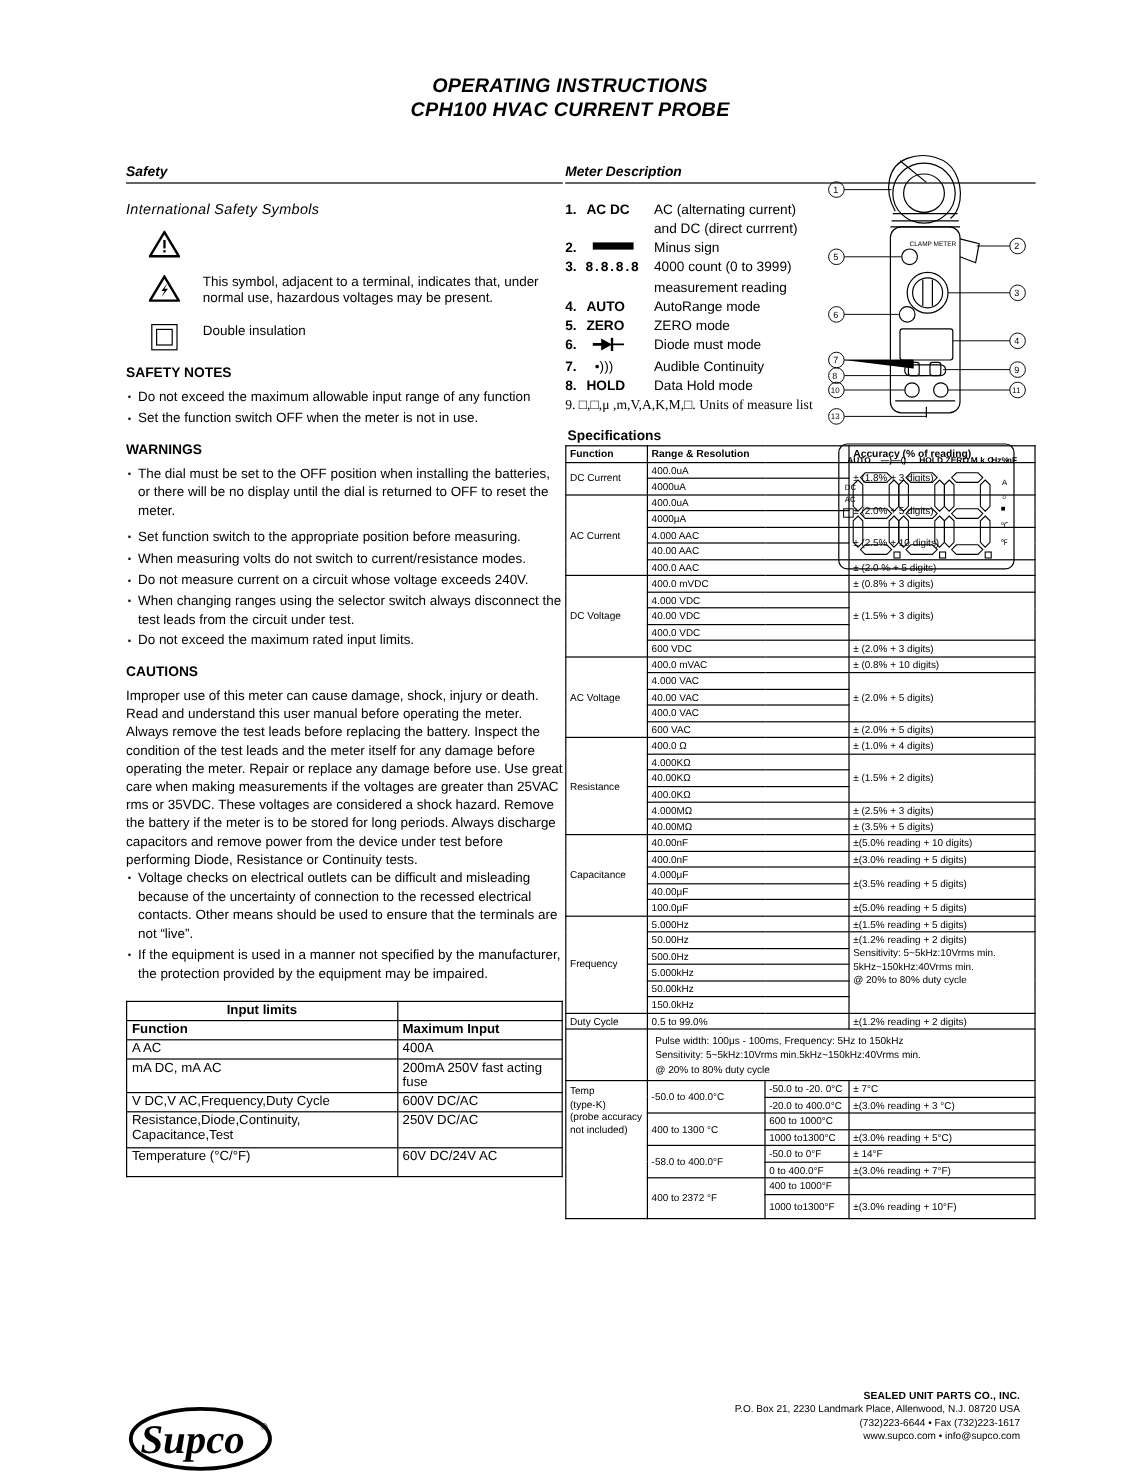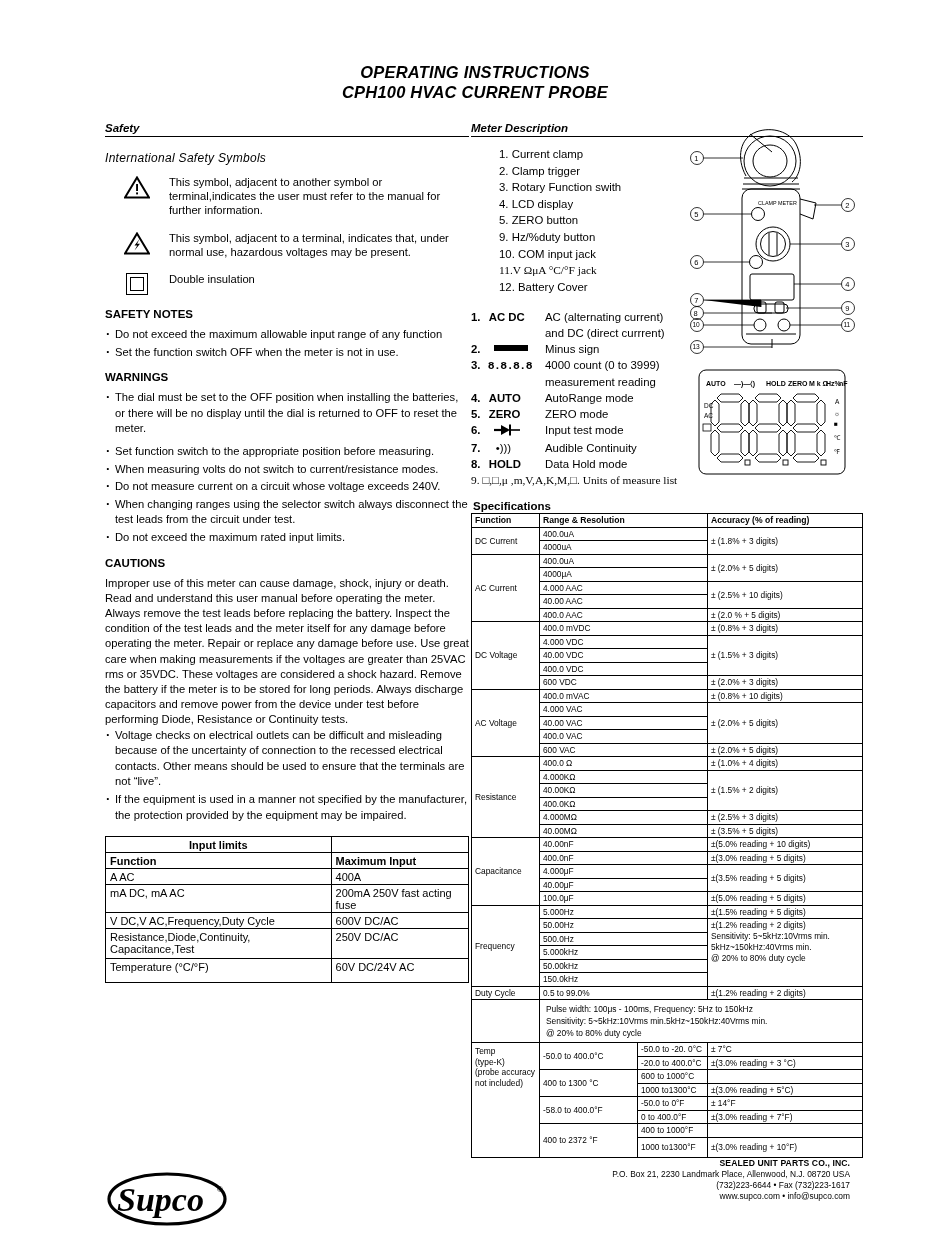--- a/index.html
+++ b/index.html
@@ -22,21 +22,21 @@
   }
 
   
   .columns { display:flex; margin-top:20px; padding:0 100px 0 105px; }
   .col-left  { width:382px; }
   .col-right { width:392px; margin-left:2px; position:relative; }
 
   
   .sec-head {
     font-size:11.5px; font-weight:bold; font-style:italic;
-    border-bottom:1.6px solid #000; padding-bottom:2px; margin-bottom:1px;
+    border-bottom:1.6px solid #000; padding-bottom:2px; margin-bottom:1px;margin-top:16px;
   }
   .sec-head.right { position:relative; }
 
   h3.sub {
     font-size:12px; font-weight:normal; font-style:italic;
     margin:14px 0 10px 0; letter-spacing:.3px;
   }
   h4.blk { font-size:11.5px; font-weight:bold; margin:11px 0 7px 0; }
 
   
@@ -126,21 +126,20 @@
       <h3 class="sub">International Safety Symbols</h3>
 
       <div class="sym-row">
         <div class="sym-box">
           <svg class="tri" viewBox="0 0 26 23" width="26" height="23">
             <path d="M13 1.5 L25 21.5 L1 21.5 Z" fill="none" stroke="#000" stroke-width="2"></path>
             <rect x="12.1" y="8" width="1.9" height="7" fill="#000"></rect>
             <rect x="12.1" y="16.4" width="1.9" height="2" fill="#000"></rect>
           </svg>
         </div>
-        <div class="sym-txt">This symbol, adjacent to another symbol or terminal,indicates the user must refer to the manual for further information.</div>
       </div>
 
       <div class="sym-row">
         <div class="sym-box">
           <svg class="tri" viewBox="0 0 26 23" width="26" height="23">
             <path d="M13 1.5 L25 21.5 L1 21.5 Z" fill="none" stroke="#000" stroke-width="2"></path>
             <path d="M15.5 7 L10.5 13.5 L13.2 13.5 L10.5 18.5 L16 11.7 L13.1 11.7 Z" fill="#000"></path>
           </svg>
         </div>
         <div class="sym-txt">This symbol, adjacent to a terminal, indicates that, under normal use, hazardous voltages may be present.</div>
@@ -342,31 +341,20 @@
               <path d="M32 38 L36 42 L36 60 L32 64 L28 60 L28 42 Z"></path>
               <path d="M4 66 L8 62 L26 62 L30 66 L26 70 L8 70 Z"></path>
             </g>
             <rect x="58" y="98" width="5" height="5"></rect>
             <rect x="96" y="98" width="5" height="5"></rect>
             <rect x="134" y="98" width="5" height="5"></rect>
           </g>
         </svg>
       </div>
 
-      <ul class="mlist">
-        <li>1. Current clamp</li>
-        <li>2. Clamp trigger</li>
-        <li>3. Rotary Function swith</li>
-        <li>4. LCD display</li>
-        <li>5. ZERO button</li>
-        <li>9. Hz/%duty button</li>
-        <li>10. COM input jack</li>
-        <li class="ser">11.V  ΩμA °C/°F  jack</li>
-        <li>12. Battery Cover</li>
-      </ul>
 
       <div class="legend">
         <div class="lg-row">
           <div class="lg-num"><span>1.</span>
             <span style="margin-left:5px">AC  DC</span></div>
           <div class="lg-txt">AC (alternating current)</div>
         </div>
         <div class="lg-cont">and DC (direct currrent)</div>
 
         <div class="lg-row">
@@ -397,21 +385,21 @@
         <div class="lg-row">
           <div class="lg-num"><span>6.</span>
             <span style="margin-left:8px;display:inline-block;vertical-align:-2px">
               <svg width="30" height="12" viewBox="0 0 30 12">
                   <path d="M2 6 L16 6" stroke="#000" stroke-width="2.2"></path>
                   <path d="M9 1 L18 6 L9 11 Z" fill="#000"></path>
                   <path d="M18 0.5 L18 11.5" stroke="#000" stroke-width="2"></path>
                   <path d="M18 6 L28 6" stroke="#000" stroke-width="1.6"></path>
                 </svg>
             </span></div>
-          <div class="lg-txt">Input test mode</div>
+          <div class="lg-txt">Diode must mode</div>
         </div>
 
         <div class="lg-row">
           <div class="lg-num"><span>7.</span>
             <span style="margin-left:12px;font-weight:normal">•)))</span></div>
           <div class="lg-txt">Audible Continuity</div>
         </div>
 
         <div class="lg-row">
           <div class="lg-num"><span>8.</span>

